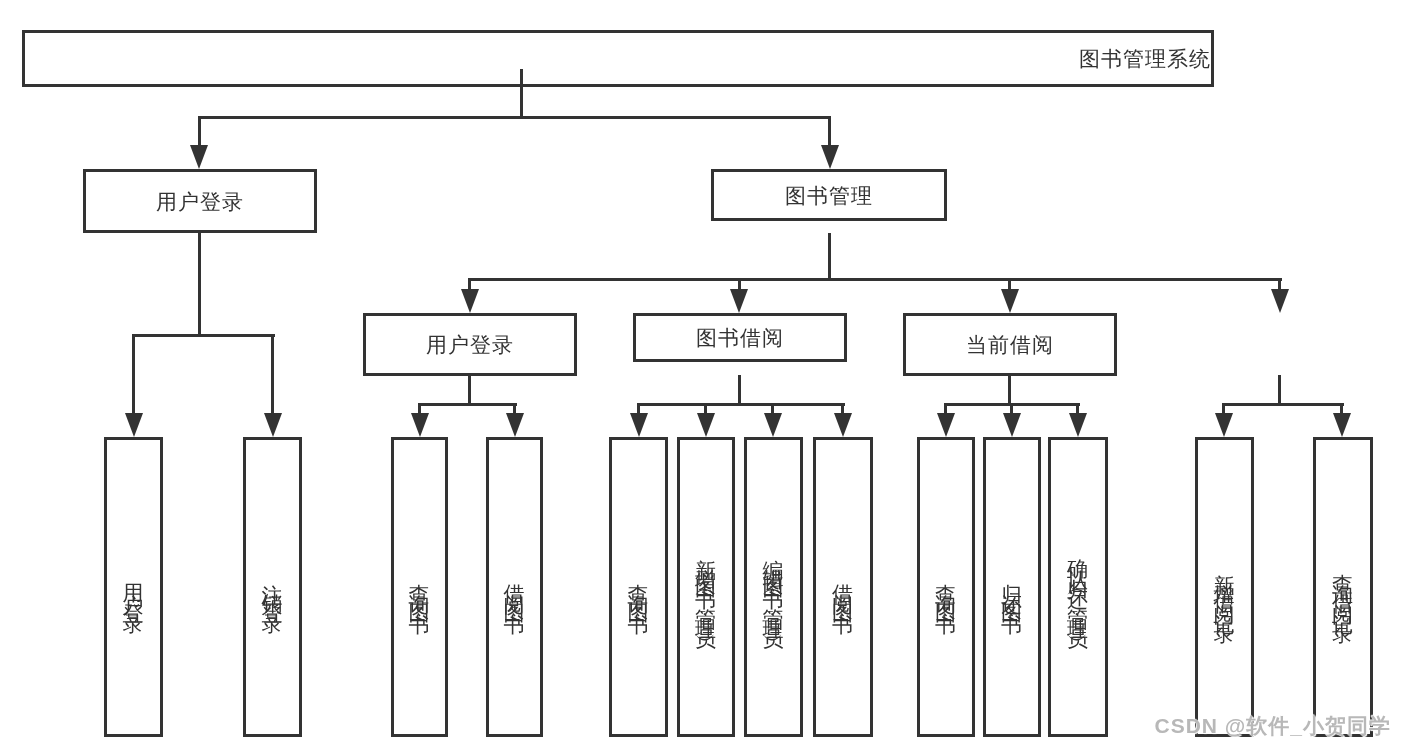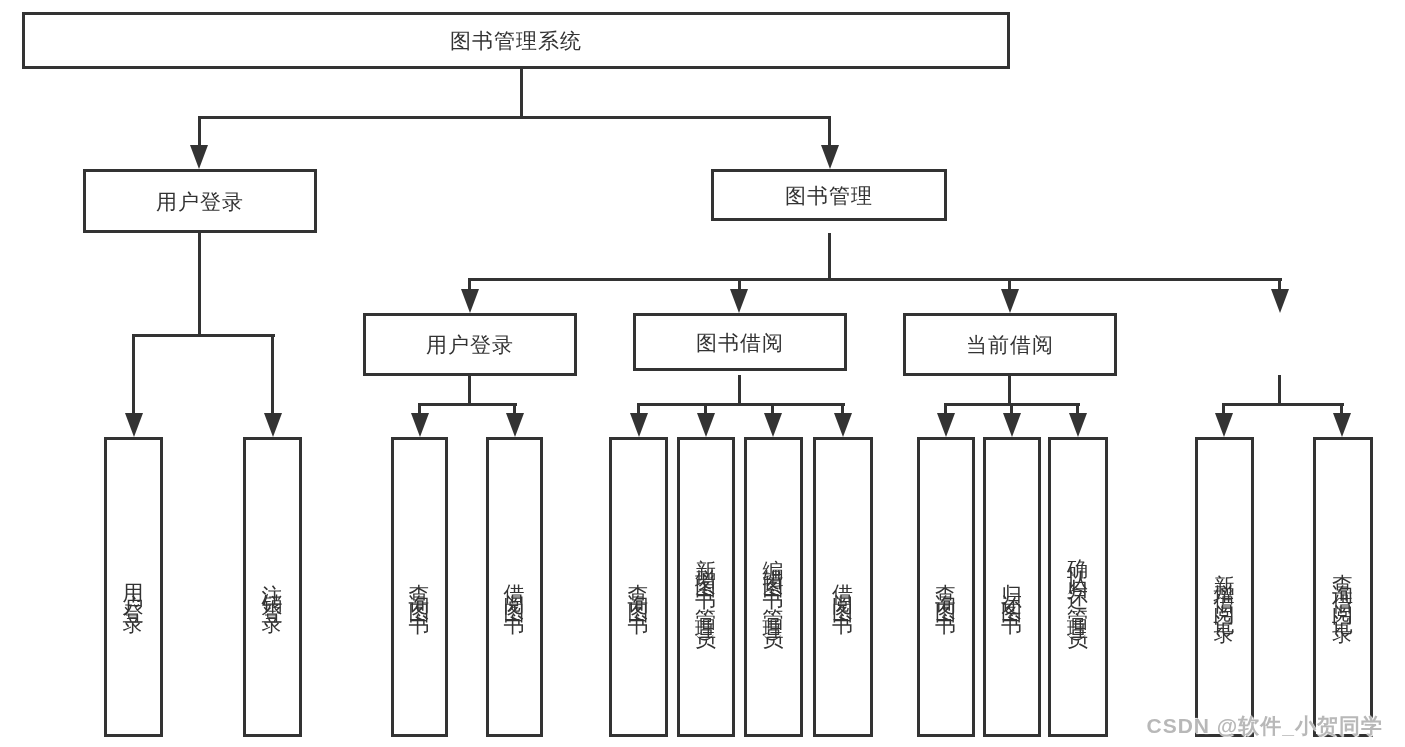--- a/index.html
+++ b/index.html
@@ -43,37 +43,37 @@
   .arrow {
     position: absolute;
     width: 0;
     height: 0;
     border-left: 9px solid transparent;
     border-right: 9px solid transparent;
     border-top: 24px solid var(--line);
   }
   .watermark {
     position: absolute;
-    right: 22px;
+    right: 14px;
     top: 712px;
     font-size: 21px;
     font-weight: bold;
     letter-spacing: 1px;
     color: var(--wm);
     text-shadow: 1px 1px 1px #ffffff, -1px -1px 1px #ffffff;
     z-index: 5;
     white-space: nowrap;
   }
 </style>
 </head>
 <body>
 
 <div class="canvas">
 
-  <div class="box" style="left:22px; top:12px; width:988px; height:57px;">
+  <div class="box" style="left:22px; top:30px; width:1192px; height:57px;justify-content:flex-end;">
     <span>图书管理系统</span>
   </div>
 
   <div class="vline" style="left:520px; top:69px; height:50px;"></div>
   <div class="hline" style="left:198px; top:116px; width:633px;"></div>
   <div class="vline" style="left:198px; top:116px; height:34px;"></div>
   <div class="arrow" style="left:190px; top:145px;"></div>
   <div class="vline" style="left:828px; top:116px; height:34px;"></div>
   <div class="arrow" style="left:821px; top:145px;"></div>
 
@@ -98,21 +98,21 @@
   <div class="vline" style="left:738px; top:278px; height:16px;"></div>
   <div class="arrow" style="left:730px; top:289px;"></div>
   <div class="vline" style="left:1008px; top:278px; height:16px;"></div>
   <div class="arrow" style="left:1001px; top:289px;"></div>
   <div class="vline" style="left:1278px; top:278px; height:16px;"></div>
   <div class="arrow" style="left:1271px; top:289px;"></div>
 
   <div class="box" style="left:363px; top:313px; width:214px; height:63px;">
     <span>用户登录</span>
   </div>
-  <div class="box" style="left:633px; top:313px; width:214px; height:58px;">
+  <div class="box" style="left:633px; top:313px; width:214px; height:49px;">
     <span>图书借阅</span>
   </div>
   <div class="box" style="left:903px; top:313px; width:214px; height:63px;">
     <span>当前借阅</span>
   </div>
 
   <div class="vline" style="left:468px; top:375px; height:31px;"></div>
   <div class="hline" style="left:418px; top:403px; width:99px;"></div>
   <div class="vline" style="left:418px; top:403px; height:16px;"></div>
   <div class="arrow" style="left:411px; top:413px;"></div>

